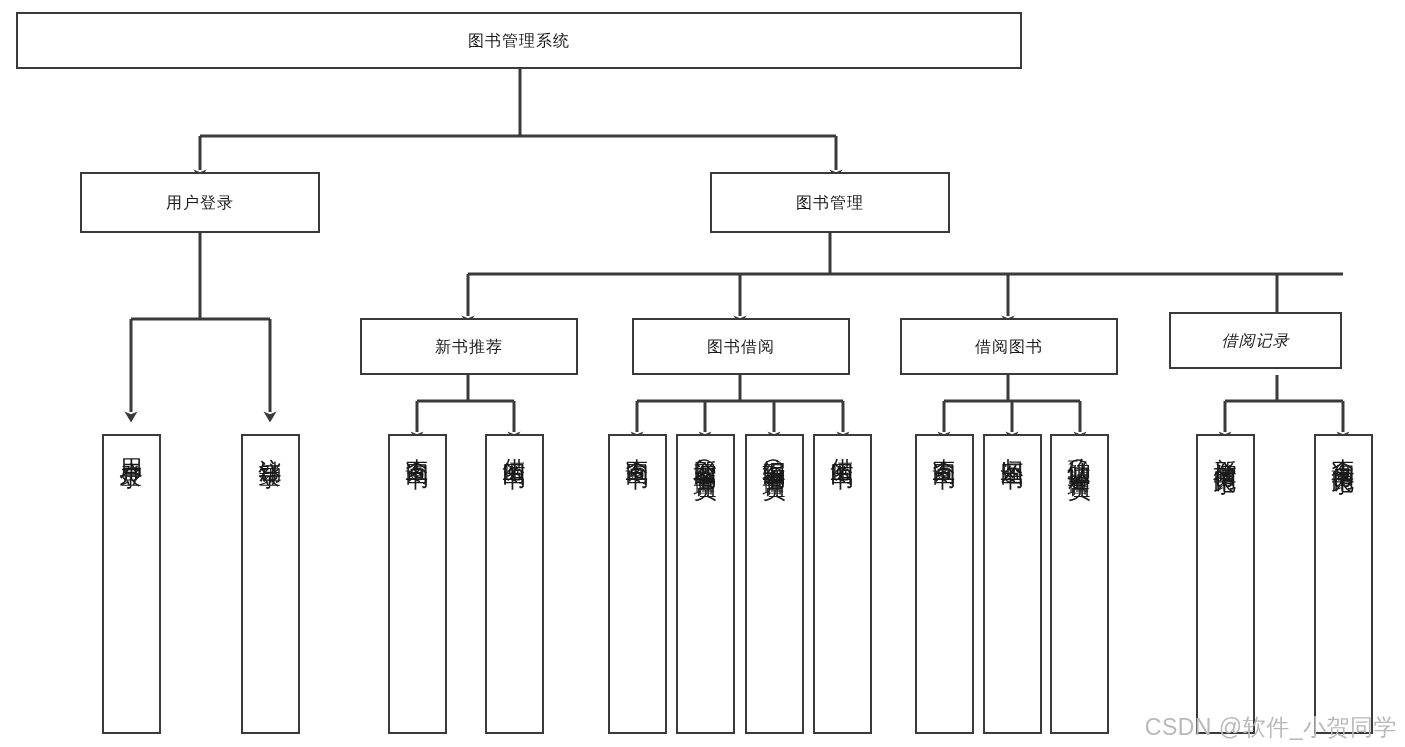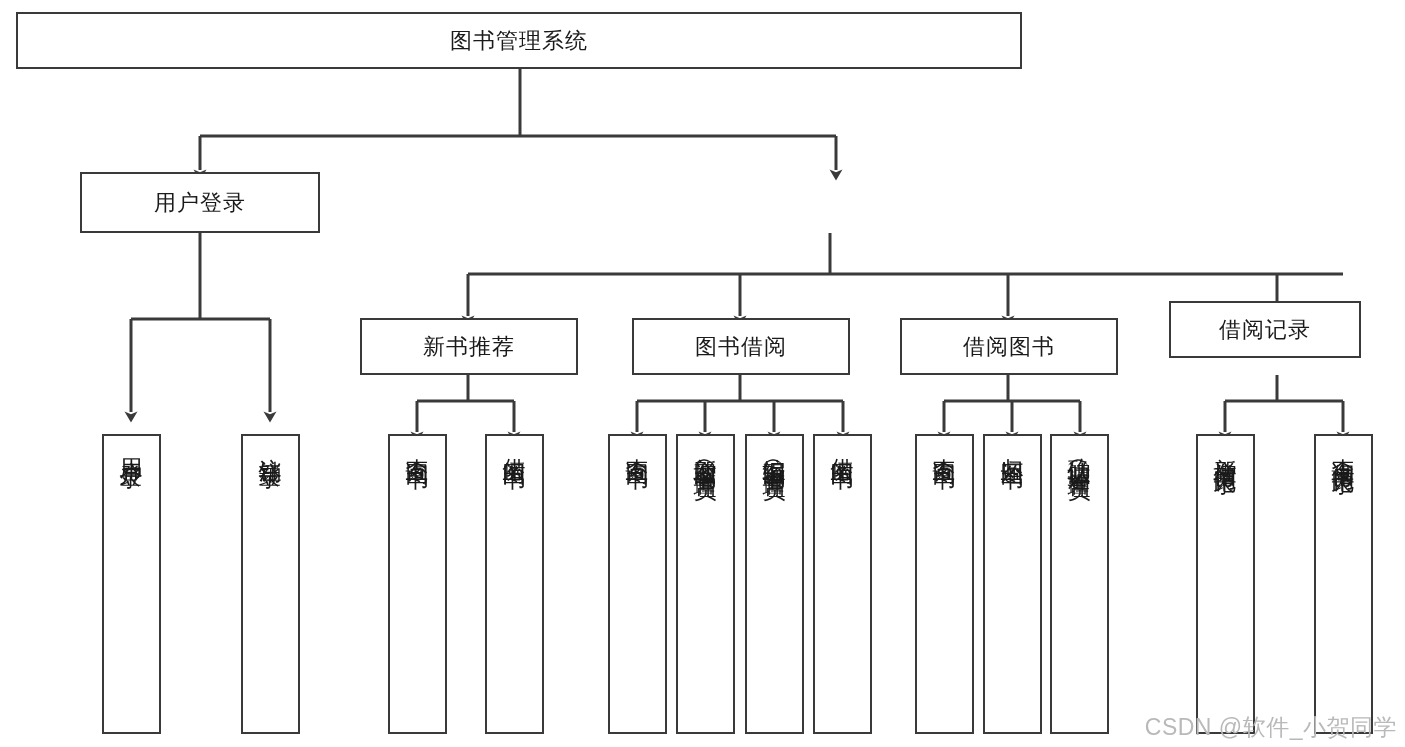--- a/index.html
+++ b/index.html
@@ -28,21 +28,21 @@
   .node-box {
     position: absolute;
     box-sizing: border-box;
     border: 2.5px solid #3a3a3a;
     background: #ffffff;
     display: flex;
     align-items: center;
     justify-content: center;
   }
   .node-label-h {
-    font-size: 22px;
+    font-size: 16px;
     color: #1a1a1a;
     letter-spacing: 1px;
     white-space: nowrap;
     line-height: 1;
   }
   .node-box.leaf {
     align-items: flex-start;
     justify-content: center;
     padding-top: 4px;
   }
@@ -123,31 +123,34 @@
     </g>
   </svg>
 
   <div class="node-box" style="left:16px; top:12px; width:1006px; height:57px;">
     <span class="node-label-h">图书管理系统</span>
   </div>
 
   <div class="node-box" style="left:80px; top:172px; width:240px; height:61px;">
     <span class="node-label-h">用户登录</span>
   </div>
+  <div class="node-box" style="left:710px; top:172px; width:240px; height:61px;">
+    <span class="node-label-h">图书管理</span>
+  </div>
 
   <div class="node-box" style="left:360px; top:318px; width:218px; height:57px;">
     <span class="node-label-h">新书推荐</span>
   </div>
   <div class="node-box" style="left:632px; top:318px; width:218px; height:57px;text-align:right;">
     <span class="node-label-h">图书借阅</span>
   </div>
   <div class="node-box" style="left:900px; top:318px; width:218px; height:57px;">
     <span class="node-label-h">借阅图书</span>
   </div>
-  <div class="node-box" style="left:1169px; top:301px; width:192px; height:57px;">
+  <div class="node-box" style="left:1169px; top:312px; width:173px; height:57px;font-style:italic;">
     <span class="node-label-h">借阅记录</span>
   </div>
 
   <div class="node-box leaf" style="left:102px; top:434px; width:59px; height:300px;">
     <span class="node-label-v">用户登录</span>
   </div>
   <div class="node-box leaf" style="left:241px; top:434px; width:59px; height:300px;">
     <span class="node-label-v">注销登录</span>
   </div>
 

